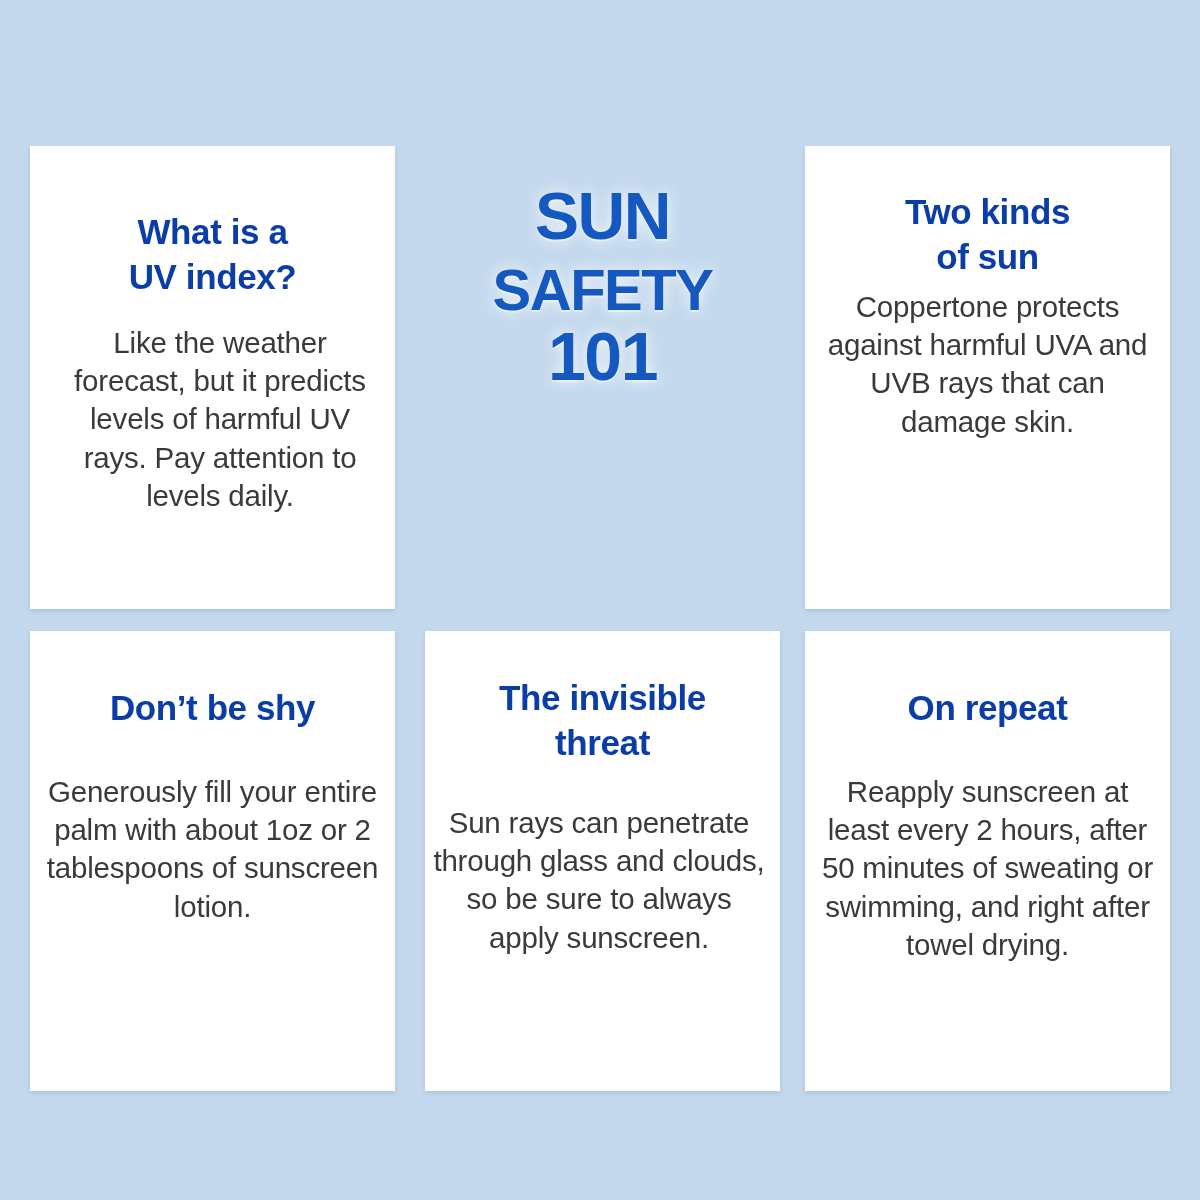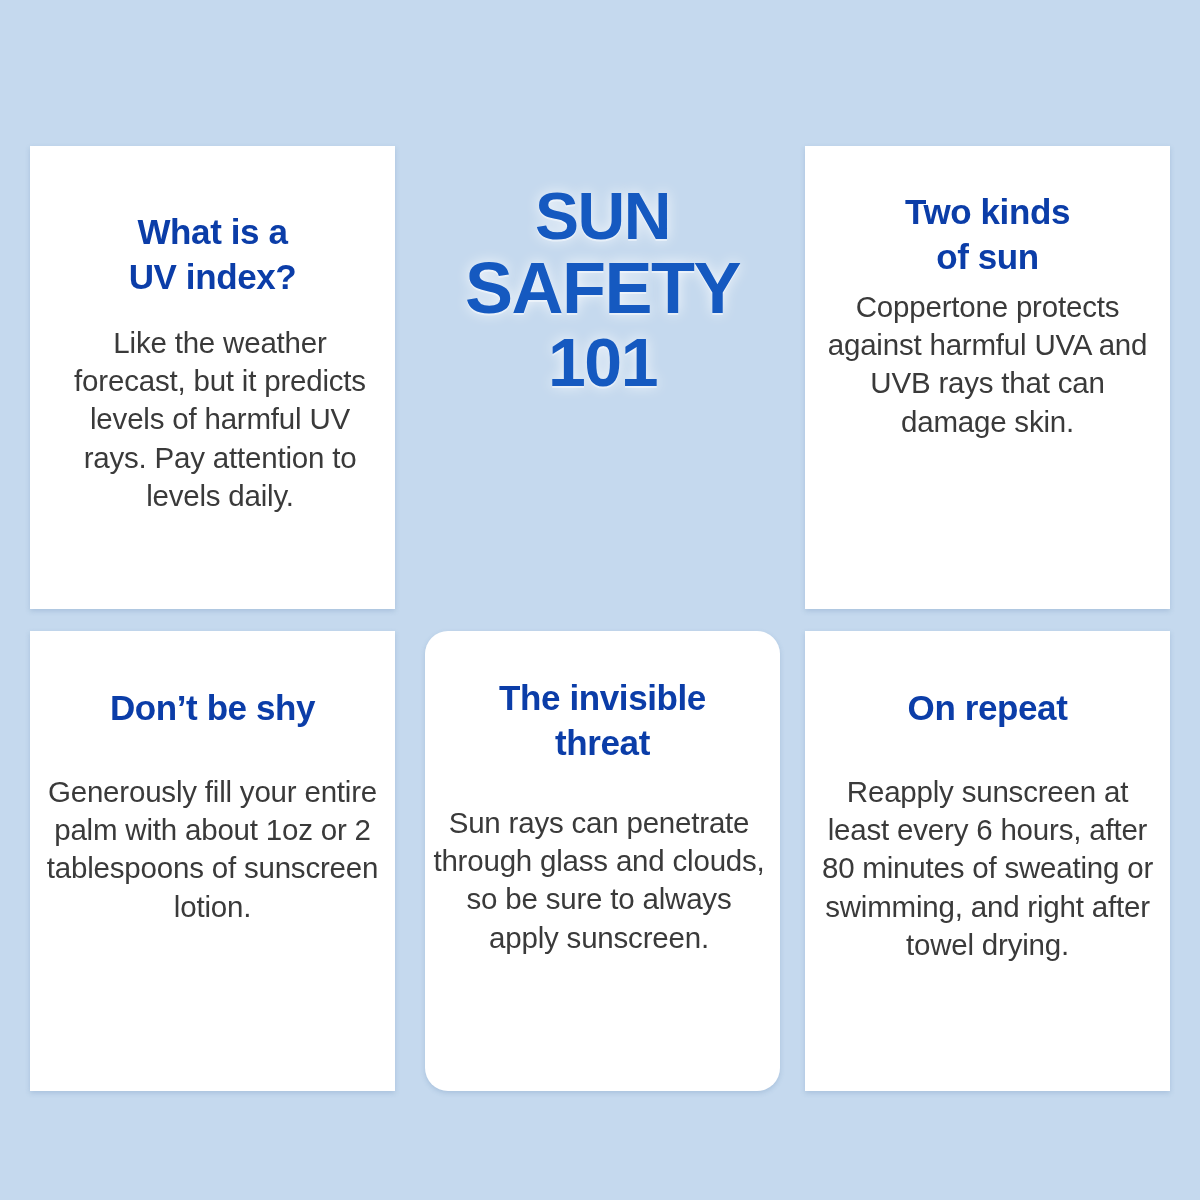--- a/index.html
+++ b/index.html
@@ -24,21 +24,21 @@
     display:flex;
     flex-direction:column;
     align-items:center;
     text-align:center;
     box-sizing:border-box;
     overflow:hidden;
   }
   .cell-r1c1{grid-column:1;grid-row:1;}
   .cell-r1c3{grid-column:5;grid-row:1;}
   .cell-r2c1{grid-column:1;grid-row:3;}
-  .cell-r2c2{grid-column:3;grid-row:3;border-radius:23px;}
+  .cell-r2c2{grid-column:3;grid-row:3;}
   .cell-r2c3{grid-column:5;grid-row:3;}
 
   .card-head{
     color:#0b3da8;
     font-weight:bold;
     font-size:35px;
     line-height:1.28;
     letter-spacing:-.4px;
     margin:0;
     padding:0 16px;
@@ -98,21 +98,21 @@
     color:#1559c0;
     font-weight:bold;
     font-size:86px;
     line-height:.99;
     letter-spacing:-1.5px;
     text-align:center;
     margin-top:38px;
     text-shadow:0 0 14px rgba(255,255,255,.85), 0 2px 0 rgba(255,255,255,.45);
   }
   .hero-title .l1{font-size:66px;display:block;text-align:center;}
-  .hero-title .l2{font-size:72px;display:block;margin-top:4px;}
+  .hero-title .l2{font-size:58px;display:block;margin-top:12px;}
   .hero-title .l3{font-size:68px;display:block;margin-top:4px;}
 </style>
 </head>
 <body>
 
 <div class="grid">
 
   <div class="card cell-r1c1">
     <h2 class="card-head"><span>What is a</span><br><span>UV index?</span></h2>
     <p class="card-body">Like the weather forecast, but it predicts levels of harmful UV rays. Pay attention to levels daily.</p>
@@ -138,16 +138,16 @@
     <p class="card-body">Generously fill your entire palm with about 1oz or 2 tablespoons of sunscreen lotion.</p>
   </div>
 
   <div class="card cell-r2c2">
     <h2 class="card-head"><span>The invisible</span><br><span>threat</span></h2>
     <p class="card-body">Sun rays can penetrate through glass and clouds, so be sure to always apply sunscreen.</p>
   </div>
 
   <div class="card cell-r2c3">
     <h2 class="card-head">On repeat</h2>
-    <p class="card-body">Reapply sunscreen at least every 6 hours, after 80 minutes of sweating or swimming, and right after towel drying.</p>
+    <p class="card-body">Reapply sunscreen at least every 2 hours, after 50 minutes of sweating or swimming, and right after towel drying.</p>
   </div>
 
 </div>
 
 </body></html>

